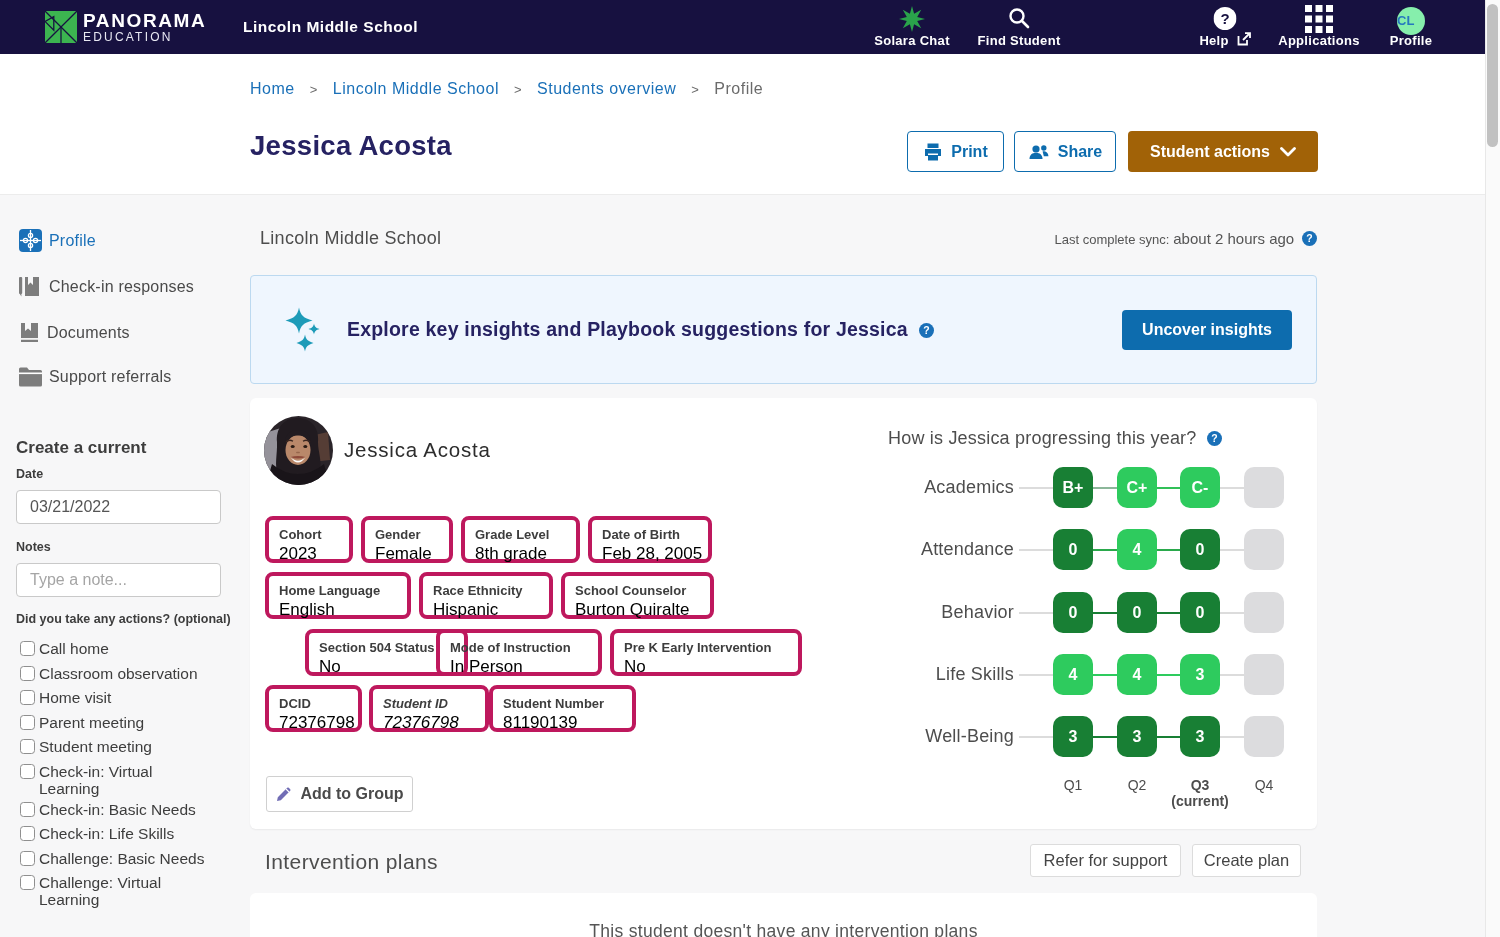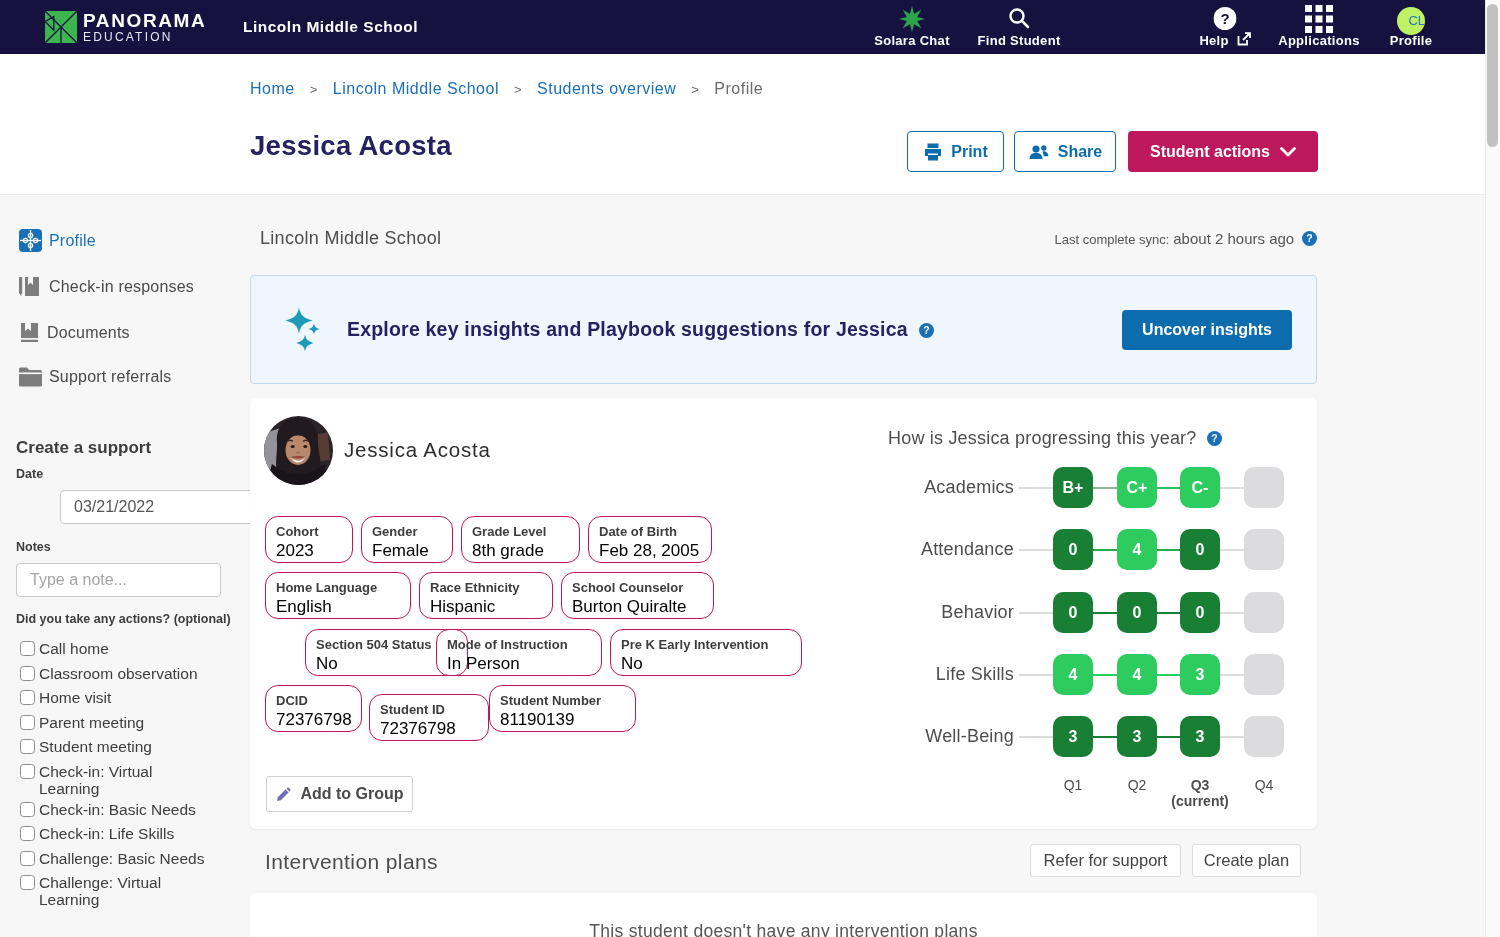--- a/index.html
+++ b/index.html
@@ -13,42 +13,42 @@
 .navitem { position:absolute; top:0; height:54px; text-align:center; color:#fff; }
 .navitem .lbl { position:absolute; bottom:6px; width:100%; font-size:13px; font-weight:bold; letter-spacing:0.3px; white-space:nowrap; }
 .navitem .ico { position:absolute; top:6px; left:50%; transform:translateX(-50%); }
 
 .header2 { position:absolute; top:54px; left:0; width:1500px; height:141px; background:#fff; border-bottom:1px solid #ececec; }
 .crumbs { position:absolute; left:250px; top:26px; font-size:16px; letter-spacing:0.5px; color:#6b6b6b; }
 .crumbs a { color:#1a70b8; text-decoration:none; }
 .crumbs .sep { color:#6b6b6b; padding:0 15px; font-size:13px; }
 .h1 { position:absolute; left:250px; top:76px; font-size:27.5px; font-weight:bold; color:#262262; letter-spacing:0.3px; }
 .btn-outline { position:absolute; top:77px; height:41px; background:#fff; border:1px solid #0d6cae; border-radius:4px; color:#0d6cae; font-size:16px; font-weight:bold; display:flex; align-items:center; justify-content:center; gap:8px; }
-.btn-solid { position:absolute; top:77px; height:41px; background:#be185d; border-radius:4px; color:#fff; font-size:16px; font-weight:bold; display:flex; align-items:center; justify-content:center; gap:10px; }
+.btn-solid { position:absolute; top:77px; height:41px; background:#a16207; border-radius:4px; color:#fff; font-size:16px; font-weight:bold; display:flex; align-items:center; justify-content:center; gap:10px; }
 
 .side { position:absolute; left:0; top:195px; width:250px; }
 .sideitem { position:absolute; left:19px; display:flex; align-items:center; gap:7px; font-size:16px; letter-spacing:0.2px; color:#4a4a4a; }
 .sideitem.active { color:#1a70b8; }
 .sidehead { position:absolute; left:16px; font-size:17px; font-weight:bold; color:#3d3d3d; }
 .lab { position:absolute; left:16px; font-size:12.5px; font-weight:bold; color:#3d3d3d; }
 .inp { position:absolute; left:16px; width:205px; height:34px; background:#fff; border:1px solid #c9c9c9; border-radius:4px; font-size:16px; color:#555; line-height:32px; padding-left:13px; }
 .checks { position:absolute; left:20px; top:445px; width:215px; }
 .chk { display:flex; margin-bottom:7.5px; }
 .chk .box { flex:0 0 15px; width:15px; height:15px; border:1.5px solid #8f8f8f; border-radius:3.5px; background:#fff; margin-top:1px; margin-right:4px; }
 .chk .t { font-size:15.5px; color:#3d3d3d; line-height:17px; }
 
 .main { position:absolute; left:250px; top:195px; width:1067px; }
 .schooltitle { position:absolute; left:10px; top:33px; font-size:18px; color:#4d4d4d; letter-spacing:0.3px; }
 .sync { position:absolute; right:0; top:35px; font-size:14px; color:#555; }
 .banner { position:absolute; left:0; top:80px; width:1067px; height:109px; background:#eff6fe; border:1px solid #bcd9f0; border-radius:4px; }
 .banner .txt { position:absolute; left:96px; top:42px; font-size:19.5px; font-weight:bold; color:#262262; letter-spacing:0.2px; }
 .btn-uncover { position:absolute; left:871px; top:34px; width:170px; height:40px; background:#0d6cae; border-radius:4px; color:#fff; font-size:16px; font-weight:bold; text-align:center; line-height:40px; }
 .card { position:absolute; left:0; top:203px; width:1067px; height:431px; background:#fff; border-radius:6px; box-shadow:0 1px 2px rgba(0,0,0,0.06); }
 .pname { position:absolute; left:94px; top:40px; font-size:20.5px; color:#2d2d2d; letter-spacing:0.8px; }
-.fbox { position:absolute; height:47px; border:1px solid #be185d; border-radius:13px; padding:7px 20px 0 10px; }
+.fbox { position:absolute; height:47px; border:4px solid #be185d; border-radius:8px; padding:7px 20px 0 10px; }
 .fbox .fl { font-size:13px; font-weight:bold; color:#3d3d3d; white-space:nowrap; }
 .fbox .fv { font-size:17px; color:#000000; margin-top:2px; white-space:nowrap; }
 .addgroup { position:absolute; left:16px; top:378px; width:147px; height:36px; background:#fff; border:1px solid #d0d0d0; border-radius:3px; font-size:16px; font-weight:bold; color:#4a4a4a; display:flex; align-items:center; justify-content:center; gap:8px; }
 .chart { position:absolute; left:638px; top:0; width:429px; height:431px; }
 .chart .title { position:absolute; left:0; top:30px; font-size:18px; color:#4d4d4d; letter-spacing:0.2px; }
 .rowlab { position:absolute; font-size:18px; color:#4d4d4d; text-align:right; width:130px; letter-spacing:0.2px; }
 .sq { position:absolute; width:40px; height:41px; border-radius:10px; color:#fff; font-size:16px; font-weight:bold; text-align:center; line-height:41px; }
 .dg { background:#187f34; }
 .lg { background:#2ecb5e; }
 .gr { background:#dcdcde; }
@@ -120,21 +120,21 @@
           <rect x="21" y="10.5" width="7" height="7"></rect>
         <rect x="0" y="21" width="7" height="7"></rect>
           <rect x="10.5" y="21" width="7" height="7"></rect>
           <rect x="21" y="21" width="7" height="7"></rect>
       </g>
     </svg>
     <div class="lbl">Applications</div>
   </div>
 
   <div class="navitem" style="left:1377px; width:68px;">
-    <div class="ico" style="width:28px; height:28px; border-radius:50%; background:#bef264; color:#2678be; font-size:13px; font-weight:normal; line-height:28px; text-align:right; top:7px;">CL</div>
+    <div class="ico" style="width:28px; height:28px; border-radius:50%; background:#86efac; color:#2678be; font-size:13px; font-weight:bold; line-height:28px; text-align:left; top:7px;">CL</div>
     <div class="lbl">Profile</div>
   </div>
 </div>
 
 <div class="header2">
   <div class="crumbs"><a>Home</a><span class="sep">&gt;</span><a>Lincoln Middle School</a><span class="sep">&gt;</span><a>Students overview</a><span class="sep">&gt;</span><span>Profile</span></div>
   <div class="h1">Jessica Acosta</div>
   <div class="btn-outline" style="left:907px; width:97px;">
     <svg width="20" height="20" viewBox="0 0 20 20">
         <g fill="#0d6cae">
@@ -196,23 +196,23 @@
       </svg>
     <span>Documents</span>
   </div>
   <div class="sideitem" style="top:172px;">
     <svg width="23" height="20" viewBox="0 0 23 20">
         <path d="M0 2 Q0 0.5 1.5 0.5 L8 0.5 L10 3 L21.5 3 Q23 3 23 4.5 L23 18 Q23 19.5 21.5 19.5 L1.5 19.5 Q0 19.5 0 18 Z" fill="#7d7d7d"></path>
         <rect x="0" y="5.5" width="23" height="1.6" fill="#fff"></rect>
       </svg>
     <span>Support referrals</span>
   </div>
-  <div class="sidehead" style="top:243px;">Create a support</div>
+  <div class="sidehead" style="top:243px;">Create a current</div>
   <div class="lab" style="top:272px;">Date</div>
-  <div class="inp" style="top:295px;margin-left:44px;">03/21/2022</div>
+  <div class="inp" style="top:295px;">03/21/2022</div>
   <div class="lab" style="top:345px;">Notes</div>
   <div class="inp" style="top:368px; color:#a5a5a5;">Type a note...</div>
   <div class="lab" style="top:417px;">Did you take any actions? (optional)</div>
   <div class="checks">
     <div class="chk">
         <div class="box"></div>
         <div class="t">Call home</div>
       </div>
     <div class="chk">
         <div class="box"></div>
@@ -335,21 +335,21 @@
       </div>
     <div class="fbox" style="left:360px; top:231px; width:192px;">
         <div class="fl">Pre K Early Intervention</div>
         <div class="fv">No</div>
       </div>
 
     <div class="fbox" style="left:15px; top:287px; width:97px;">
         <div class="fl">DCID</div>
         <div class="fv">72376798</div>
       </div>
-    <div class="fbox" style="left:119px; top:296px; width:120px;">
+    <div class="fbox" style="left:119px; top:287px; width:120px;font-style:italic;">
         <div class="fl">Student ID</div>
         <div class="fv">72376798</div>
       </div>
     <div class="fbox" style="left:239px; top:287px; width:147px;">
         <div class="fl">Student Number</div>
         <div class="fv">81190139</div>
       </div>
 
     <div class="addgroup">
       <svg width="17" height="17" viewBox="0 0 17 17">

